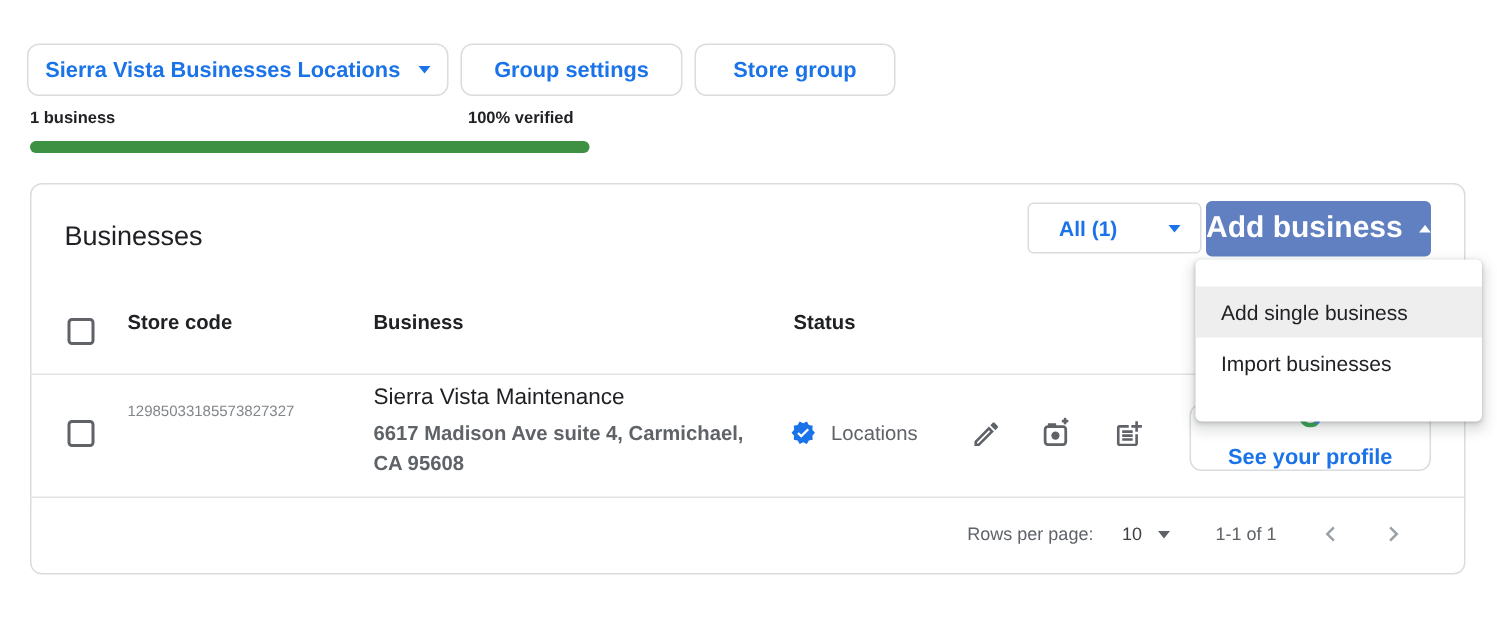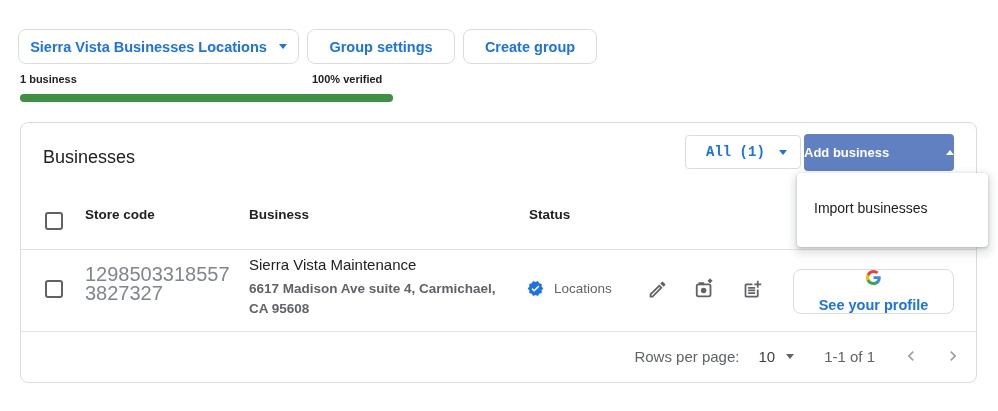--- a/index.html
+++ b/index.html
@@ -28,50 +28,50 @@
   .stat-right{left:312px;}
   .progress-track{position:absolute;left:20px;top:94px;width:373px;height:8px;border-radius:4px;background:#e6e6e6;}
   .progress-fill{height:100%;border-radius:4px;background:var(--green);}
 
   .card{position:absolute;left:20px;top:122px;width:957px;height:261px;background:#fff;
     border:1px solid var(--border);border-radius:8px;}
   .card-title{position:absolute;left:22px;top:24px;font-size:18px;color:var(--dark);}
 
   .filter-box{position:absolute;left:664px;top:12px;width:116px;height:34px;border:1px solid var(--border);
     border-radius:4px;display:flex;align-items:center;justify-content:space-between;
-    padding:0 13px 0 20px;color:var(--accent);font-size:14px;font-weight:bold;cursor:pointer;background:#fff;font-family:Liberation Mono, monospace;}
+    padding:0 13px 0 20px;color:var(--accent);font-size:14px;font-weight:bold;cursor:pointer;background:#fff;}
   .add-business{position:absolute;left:783px;top:11px;width:150px;height:37px;border:none;border-radius:4px;
-    background:var(--addbtn);color:#fff;font-size:13px;font-weight:bold;
+    background:var(--addbtn);color:#fff;font-size:20px;font-weight:bold;
     display:flex;align-items:center;justify-content:space-between;gap:10px;cursor:pointer;font-family:inherit;}
 
   .checkbox{position:absolute;width:18px;height:18px;border:2px solid var(--gray);border-radius:3px;
     background:#fff;cursor:pointer;}
   .th{position:absolute;top:84px;font-size:13.5px;font-weight:bold;color:var(--dark);}
   .divider{position:absolute;left:0;right:0;height:1px;background:#e3e3e3;}
 
-  .store-code{position:absolute;left:64px;top:142px;width:147px;font-size:20px;color:var(--lightgray);
+  .store-code{position:absolute;left:64px;top:142px;width:147px;font-size:10px;color:var(--lightgray);
     line-height:19px;word-break:break-all;}
   .biz-name{position:absolute;left:228px;top:133px;font-size:15px;color:var(--dark);}
   .biz-address{position:absolute;left:228px;top:156px;width:256px;font-size:13.5px;color:var(--gray);line-height:20px;font-weight:bold;}
   .status-cell{position:absolute;left:506px;top:157px;display:flex;align-items:center;gap:10px;
     font-size:13.5px;color:var(--gray);}
   .badge{color:var(--accent);display:flex;}
 
   .icon-btn{position:absolute;top:152px;width:28px;height:28px;display:flex;align-items:center;
     justify-content:center;color:var(--gray);cursor:pointer;background:none;border:none;}
   .icon-edit{left:622px;}
   .icon-photo{left:670px;}
   .icon-post{left:717px;}
 
   .see-profile{position:absolute;left:772px;top:146px;width:161px;height:45px;background:#fff;
     border:1px solid var(--border);border-radius:8px;display:flex;align-items:center;justify-content:center;
     gap:12px;color:var(--accent);font-size:14.5px;font-weight:bold;cursor:pointer;z-index:1;font-family:inherit;flex-direction:column;}
 
-  .pagination{position:absolute;right:13px;top:219px;height:28px;display:flex;align-items:center;
-    font-size:15px;color:var(--gray);}
+  .pagination{position:absolute;right:37px;top:219px;height:28px;display:flex;align-items:center;
+    font-size:12px;color:var(--gray);}
   .pg-label{margin-right:19px;}
   .pg-value{color:#3c4043;}
   .pg-caret{margin-left:11px;color:var(--gray);}
   .pg-range{margin-left:30px;}
   .pg-chevrons{display:flex;margin-left:26px;gap:22px;color:var(--chev);}
   .pg-chevrons svg{cursor:pointer;}
 
   .menu{position:absolute;left:797px;top:173px;width:191px;background:#fff;border-radius:4px;z-index:10;
     padding:18px 0 22px 0;box-shadow:0 1px 3px rgba(60,64,67,.3),0 4px 8px 3px rgba(60,64,67,.15);}
   .menu-item{height:34px;line-height:34px;padding-left:17px;font-size:14px;color:var(--dark);cursor:pointer;}
@@ -80,21 +80,21 @@
 </head>
 <body>
 
 <div class="screen">
 
   <div class="btn-outline group-selector">
     <span>Sierra Vista Businesses Locations</span>
     <span class="caret-down"></span>
   </div>
   <button class="btn-outline group-settings" style="font-family:inherit;">Group settings</button>
-  <button class="btn-outline create-group" style="font-family:inherit;">Create group</button>
+  <button class="btn-outline create-group" style="font-family:inherit;">Store group</button>
 
   <div class="stat stat-left">1 business</div>
   <div class="stat stat-right">100% verified</div>
   <div class="progress-track">
     <div class="progress-fill" style="width: 100%;"></div>
   </div>
 
   <div class="card">
     <div class="card-title">Businesses</div>
 
@@ -170,16 +170,17 @@
             <path d="M15.41 7.41L14 6l-6 6 6 6 1.41-1.41L10.83 12z"></path>
           </svg>
         <svg width="20" height="20" viewBox="0 0 24 24" fill="currentColor">
             <path d="M8.59 16.59L10 18l6-6-6-6-1.41 1.41L13.17 12z"></path>
           </svg>
       </span>
     </div>
   </div>
 
   <div class="menu">
+    <div class="menu-item hl">Add single business</div>
     <div class="menu-item">Import businesses</div>
   </div>
 
 </div>
 
 </body></html>

